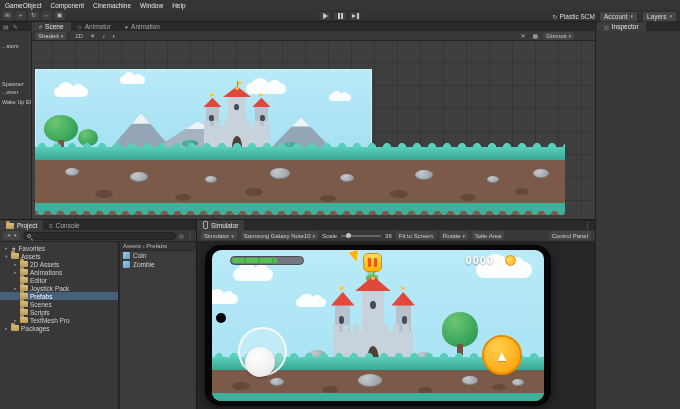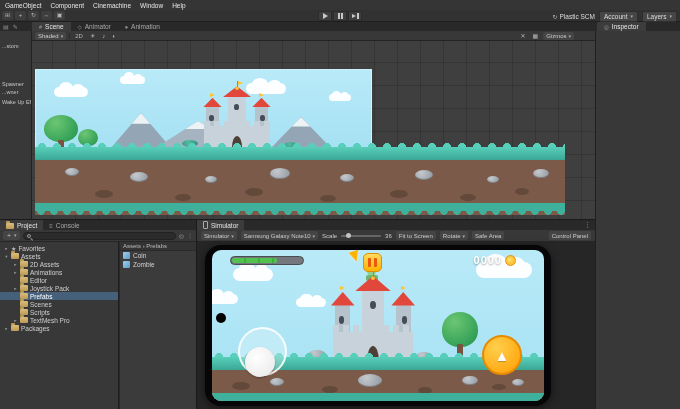--- a/index.html
+++ b/index.html
@@ -121,21 +121,21 @@
   .simbody{left:196px;top:242px;width:399px;height:167px;background:#262626;border-left:1px solid #1a1a1a}
 
   
   .phone{position:absolute;left:8px;top:3px;width:346px;height:161px;background:#060608;border-radius:16px;box-shadow:0 2px 8px rgba(0,0,0,.55)}
   .screen{position:absolute;left:7px;top:5px;width:332px;height:151px;border-radius:9px;overflow:hidden;background:linear-gradient(#b9eaf8,#a5e1f3)}
   .punch{position:absolute;width:10px;height:10px;background:#000;border-radius:50%}
   .hbar{position:absolute;background:#74787d;border:1px solid #4a4d50;border-radius:5px}
   .hfill{position:absolute;left:1px;top:1px;height:calc(100% - 2px);width:62%;background:repeating-linear-gradient(90deg,#53c14f 0 12px,#3fae3b 12px 14px);border-radius:4px}
   .pausebtn{position:absolute;background:linear-gradient(#ffd95e,#ffb200);border:1px solid #de8f00;border-radius:5px;display:flex;align-items:center;justify-content:center;gap:3px}
   .pausebtn i{display:block;width:3px;height:9px;background:#e8590c;border-radius:1px}
-  .scoregrp{position:absolute;display:flex;align-items:center;gap:3px}
+  .scoregrp{position:absolute;display:flex;align-items:center;gap:11px}
   .score{font-size:11px;font-weight:bold;color:#fff;letter-spacing:1px;text-shadow:0 1px 2px rgba(0,0,0,.35)}
   .coin{width:11px;height:11px;background:radial-gradient(circle at 35% 35%,#ffe27a,#ffb300);border:1px solid #ef9000;border-radius:50%;box-shadow:inset 0 0 0 1.5px #f7c63f}
   .joyout{position:absolute;border:2px solid rgba(255,255,255,.85);background:rgba(255,255,255,.25);border-radius:50%}
   .joyknob{position:absolute;background:radial-gradient(circle at 40% 35%,#fff,#e6e6e6);border-radius:50%;box-shadow:0 1px 2px rgba(0,0,0,.3)}
   .jumpbtn{position:absolute;background:radial-gradient(circle at 35% 30%,#ffcf4d,#ff9d00);border:2px solid #e88a00;border-radius:50%;display:flex;align-items:center;justify-content:center}
   .uparrow{color:#fff;font-size:15px;font-weight:bold;line-height:1;text-shadow:0 1px 1px rgba(0,0,0,.25)}
   .arrowind{position:absolute;width:0;height:0;border-left:5px solid transparent;border-right:5px solid transparent;border-top:11px solid #ffb300;transform:rotate(-18deg);filter:drop-shadow(0 0 1px #fff)}
   .zombie{position:absolute}
   .zhead{position:absolute;left:3px;top:3px;width:9px;height:9px;background:#90cf8e;border-radius:50%}
   .zhair{position:absolute;left:4px;top:0;width:7px;height:5px;background:#e25b4a;border-radius:50% 50% 20% 20%}

